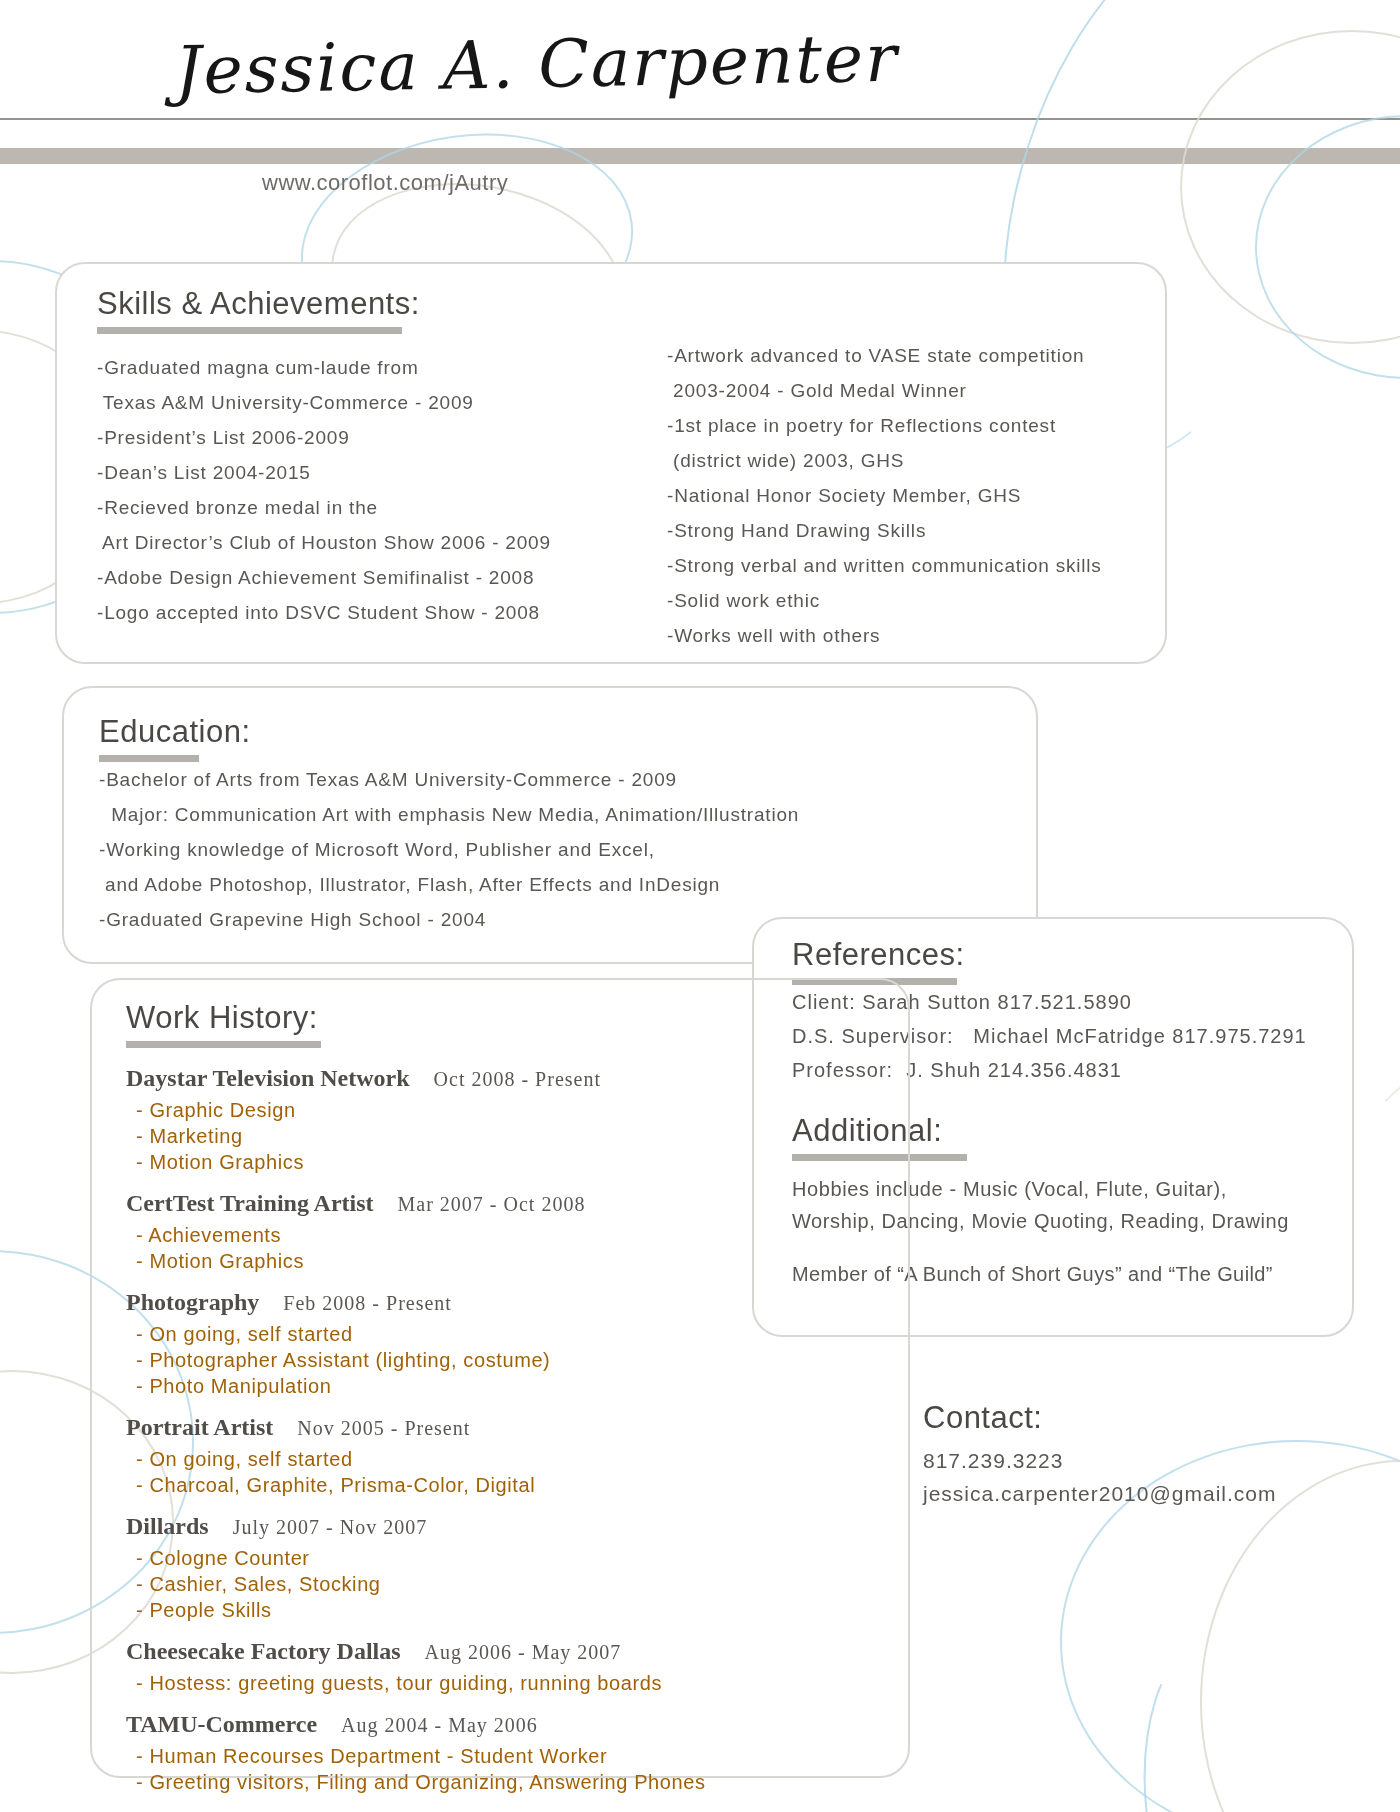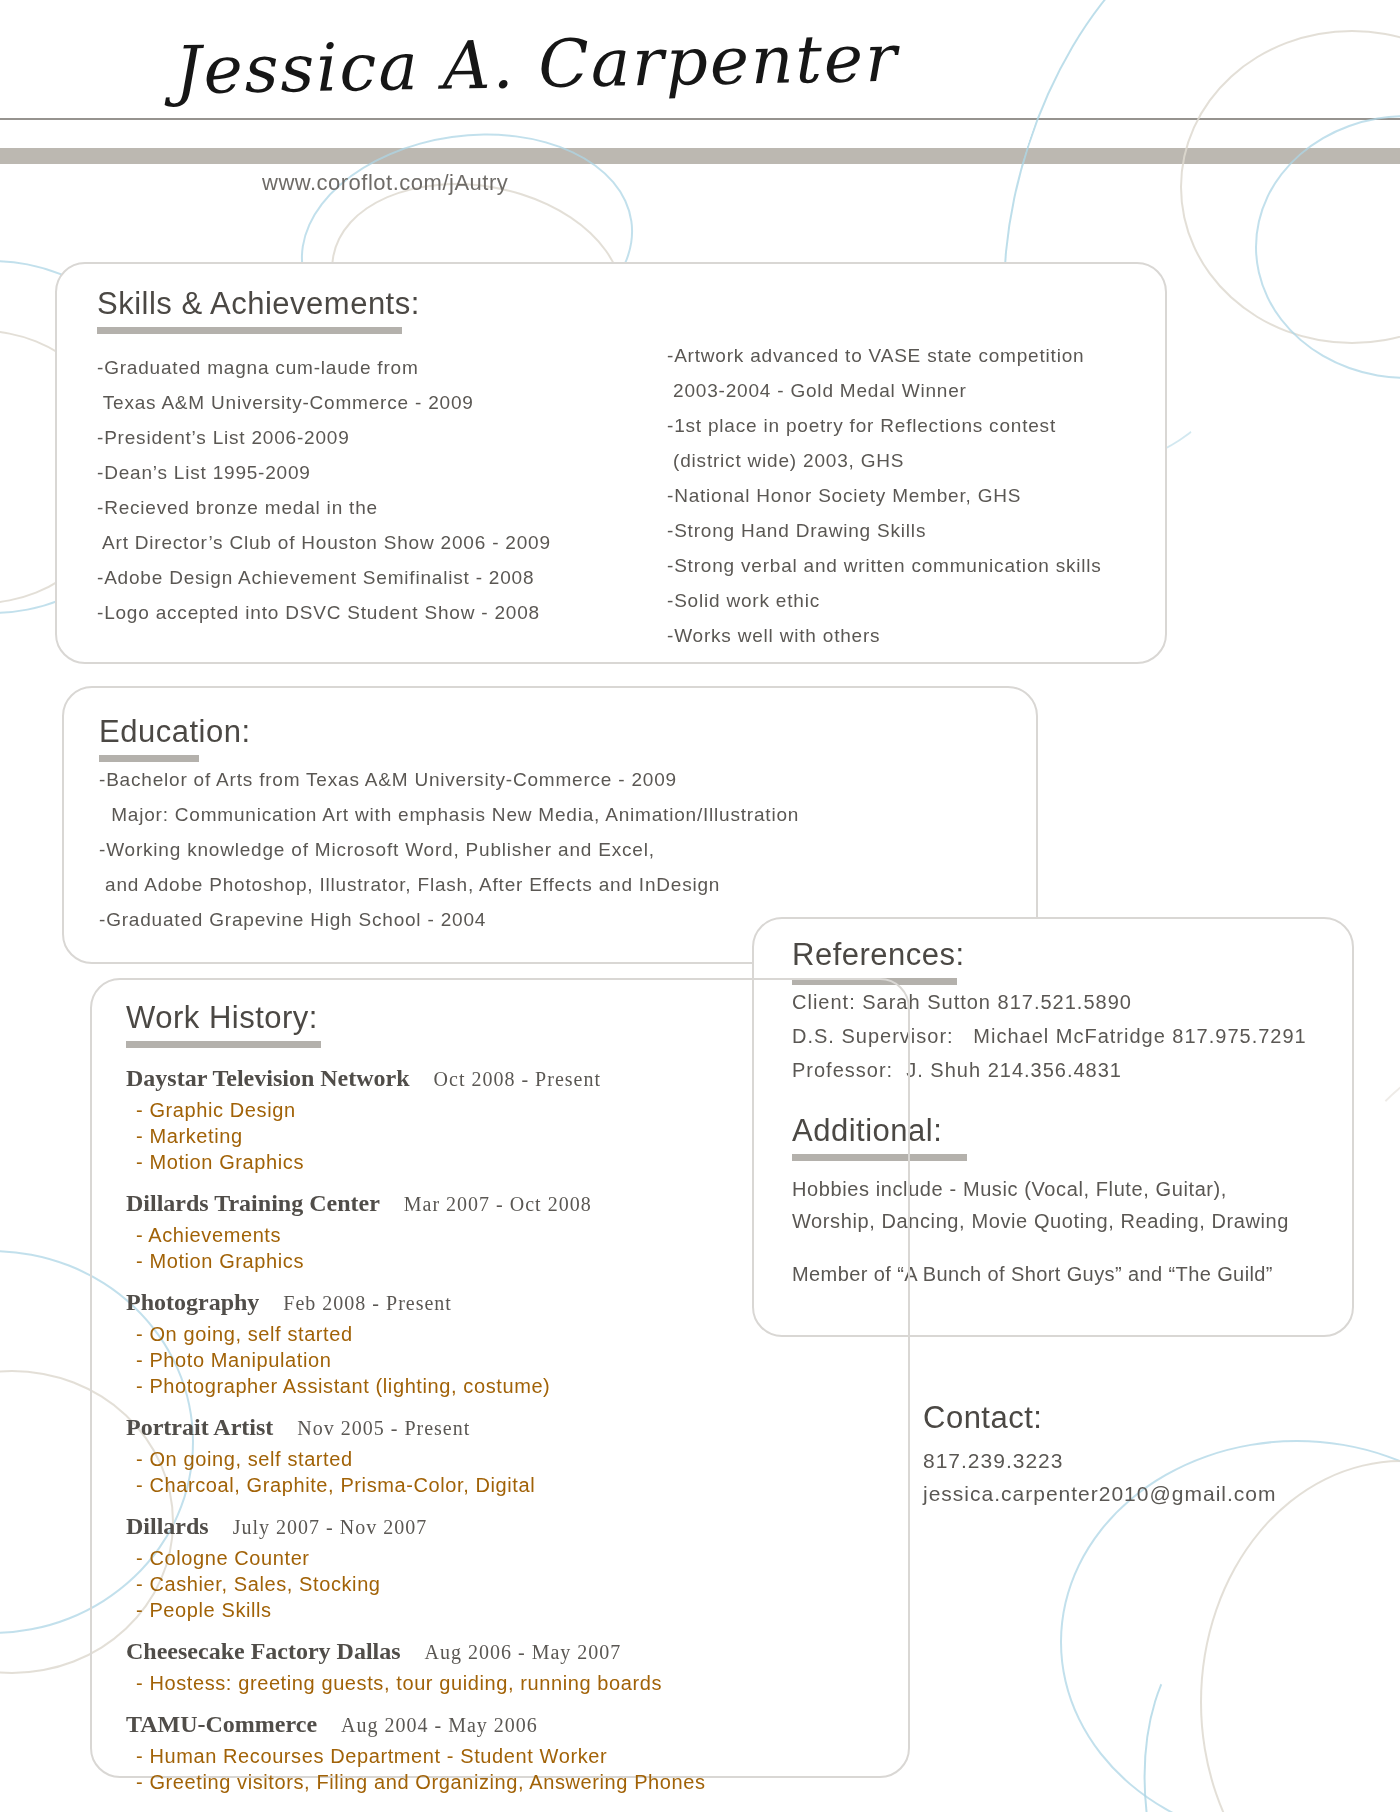--- a/index.html
+++ b/index.html
@@ -163,21 +163,21 @@
 
   <section class="box box-skills">
     <h2 class="section-title">Skills &amp; Achievements:</h2>
     <div class="underline u-skills"></div>
     <div class="skills-cols">
       <ul class="plain col-left">
 
       <li class="line">-Graduated magna cum-laude from</li>
           <li class="line"> Texas A&amp;M University-Commerce - 2009</li>
           <li class="line">-President’s List 2006-2009</li>
-          <li class="line">-Dean’s List 1995-2009</li>
+          <li class="line">-Dean’s List 2004-2015</li>
           <li class="line">-Recieved bronze medal in the</li>
           <li class="line"> Art Director’s Club of Houston Show 2006 - 2009</li>
           <li class="line">-Adobe Design Achievement Semifinalist - 2008</li>
           <li class="line">-Logo accepted into DSVC Student Show - 2008</li>
         </ul>
       <ul class="plain col-right">
 
       <li class="line">-Artwork advanced to VASE state competition</li>
           <li class="line"> 2003-2004 - Gold Medal Winner</li>
           <li class="line">-1st place in poetry for Reflections contest</li>
@@ -232,40 +232,40 @@
           <ul class="job-bullets">
 
           <li>- Graphic Design</li>
             <li>- Marketing</li>
             <li>- Motion Graphics</li>
           </ul>
         </div>
 
         <div class="job">
           <div class="job-head">
-            <span class="employer">Dillards Training Center</span>
+            <span class="employer">CertTest Training Artist</span>
             <span class="dates">Mar 2007 - Oct 2008</span>
           </div>
           <ul class="job-bullets">
 
           <li>- Achievements</li>
             <li>- Motion Graphics</li>
           </ul>
         </div>
 
         <div class="job">
           <div class="job-head">
             <span class="employer">Photography</span>
             <span class="dates">Feb 2008 - Present</span>
           </div>
           <ul class="job-bullets">
 
           <li>- On going, self started</li>
+            <li>- Photographer Assistant (lighting, costume)</li>
             <li>- Photo Manipulation</li>
-            <li>- Photographer Assistant (lighting, costume)</li>
           </ul>
         </div>
 
         <div class="job">
           <div class="job-head">
             <span class="employer">Portrait Artist</span>
             <span class="dates">Nov 2005 - Present</span>
           </div>
           <ul class="job-bullets">
 

